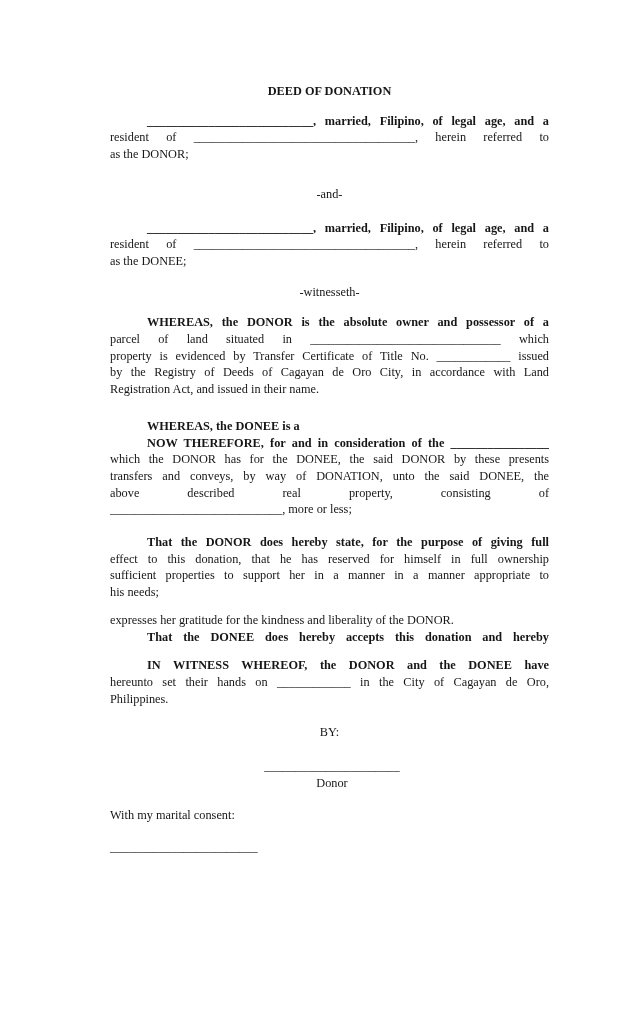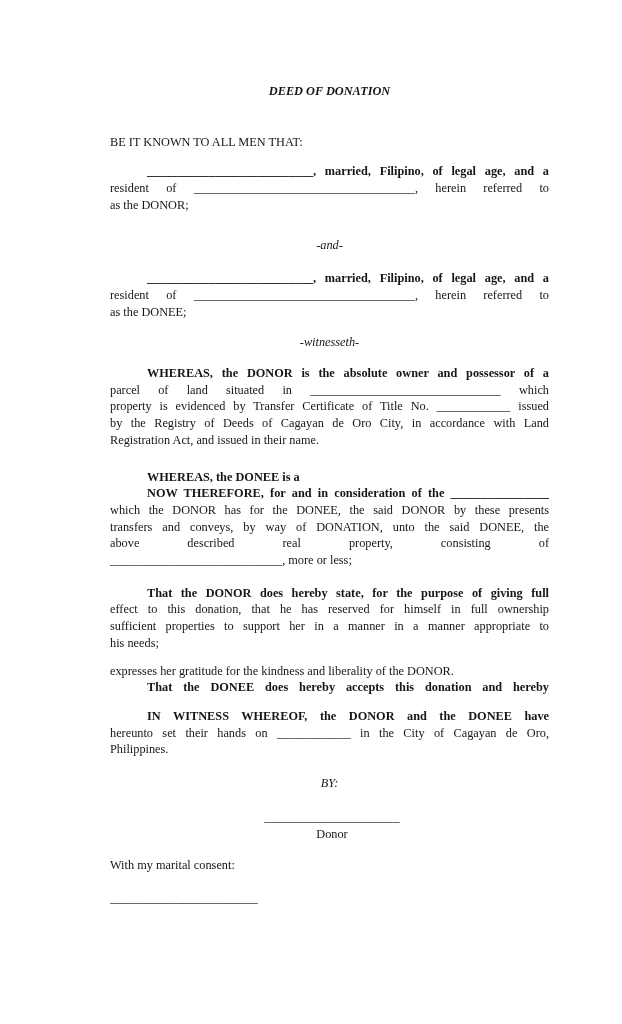--- a/index.html
+++ b/index.html
@@ -12,21 +12,21 @@
     font-family: "Liberation Serif", serif;
     font-size: 12.3px;
     line-height: 16.7px;
     box-sizing: border-box;
     padding: 83px 73px 0 110px;
     overflow: hidden;
   }
   .line { text-align: left; white-space: normal; }
   .just { text-align: justify; text-align-last: justify; }
   .indent { text-indent: 37px; font-weight: bold; }
-  .center { text-align: center; text-align-last: center; font-style: italic; }
+  .center { text-align: center; text-align-last: center; }
   .b { font-weight: bold; }
   .mt11 { margin-top: 11px; }
   .mt12 { margin-top: 12px; }
   .mt13 { margin-top: 13px; }
   .mt14 { margin-top: 14px; }
   .mt15 { margin-top: 15px; }
   .mt16 { margin-top: 16px; }
   .mt17 { margin-top: 17px; }
   .mt20 { margin-top: 20px; }
   .mt23 { margin-top: 23px; }
@@ -39,21 +39,20 @@
     text-align-last: center;
   }
 </style>
 </head>
 <body>
 
 <div class="page">
 
   <div class="line center b">DEED OF DONATION</div>
 
-  <div class="line mt34">BE IT KNOWN TO ALL MEN THAT:</div>
 
   <div class="mt13">
     <div class="line just indent">___________________________, married, Filipino, of legal age, and a</div>
     <div class="line just">resident of ____________________________________, herein referred to</div>
     <div class="line">as the DONOR;</div>
   </div>
 
   <div class="line center mt23">-and-</div>
 
   <div class="mt17">

